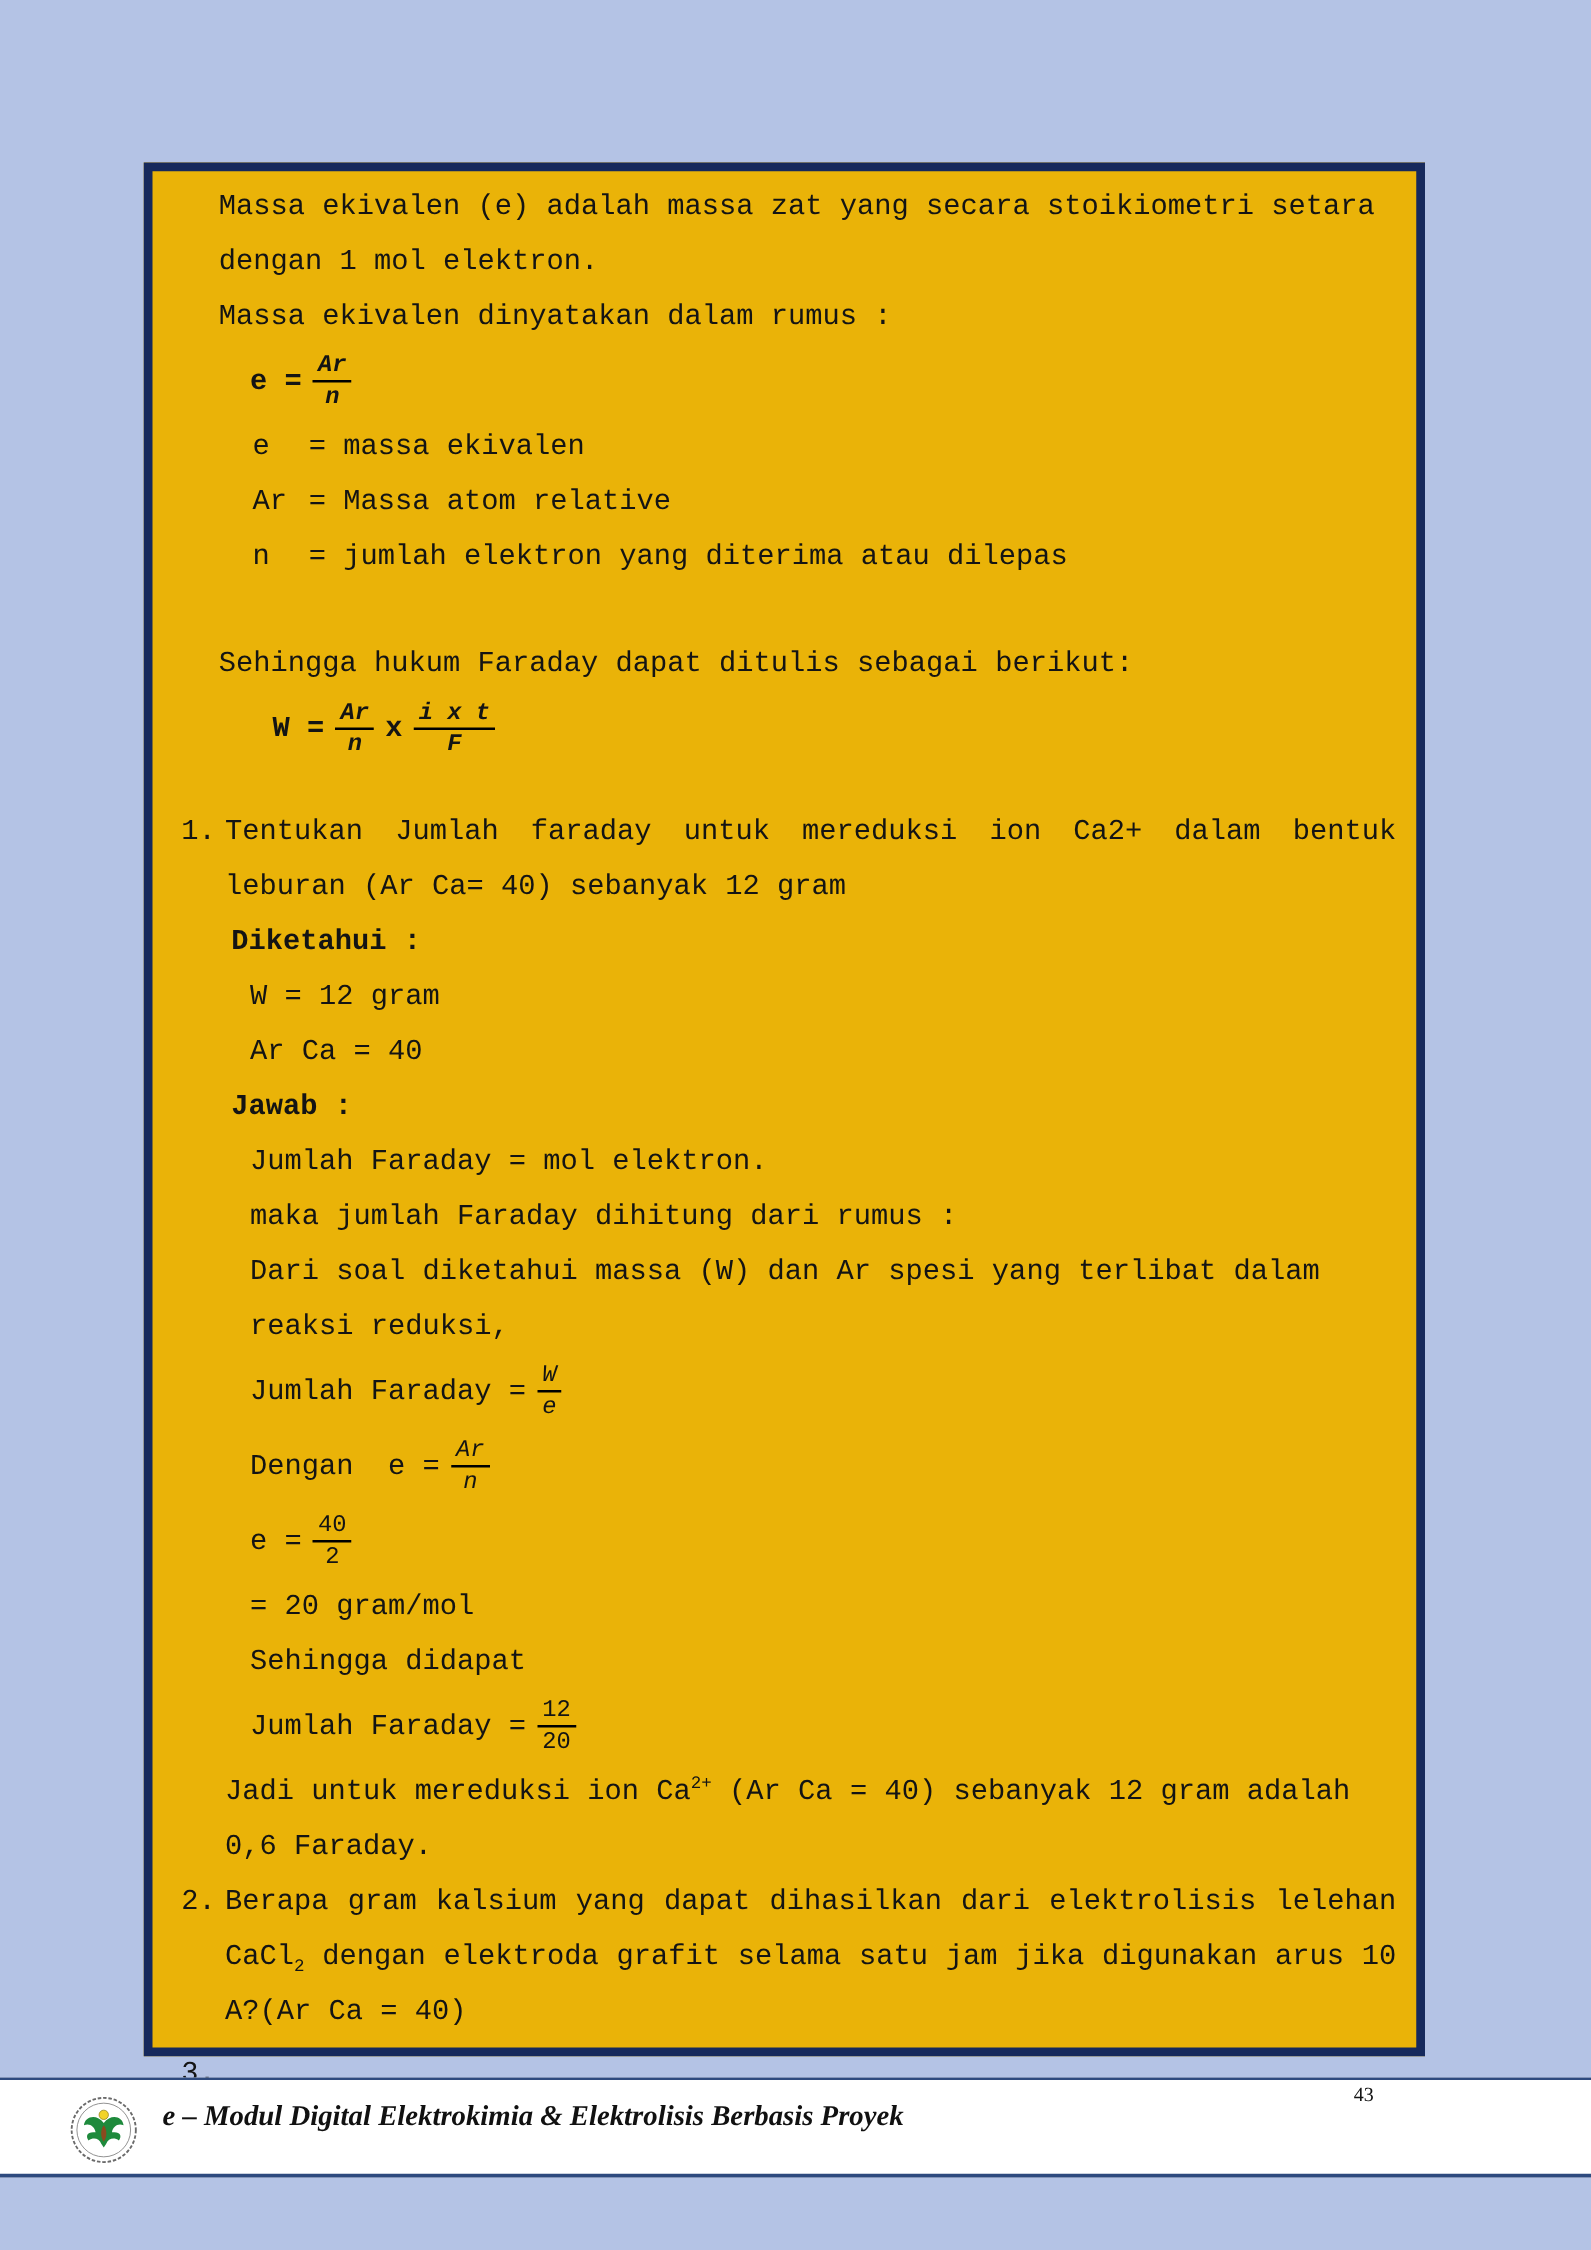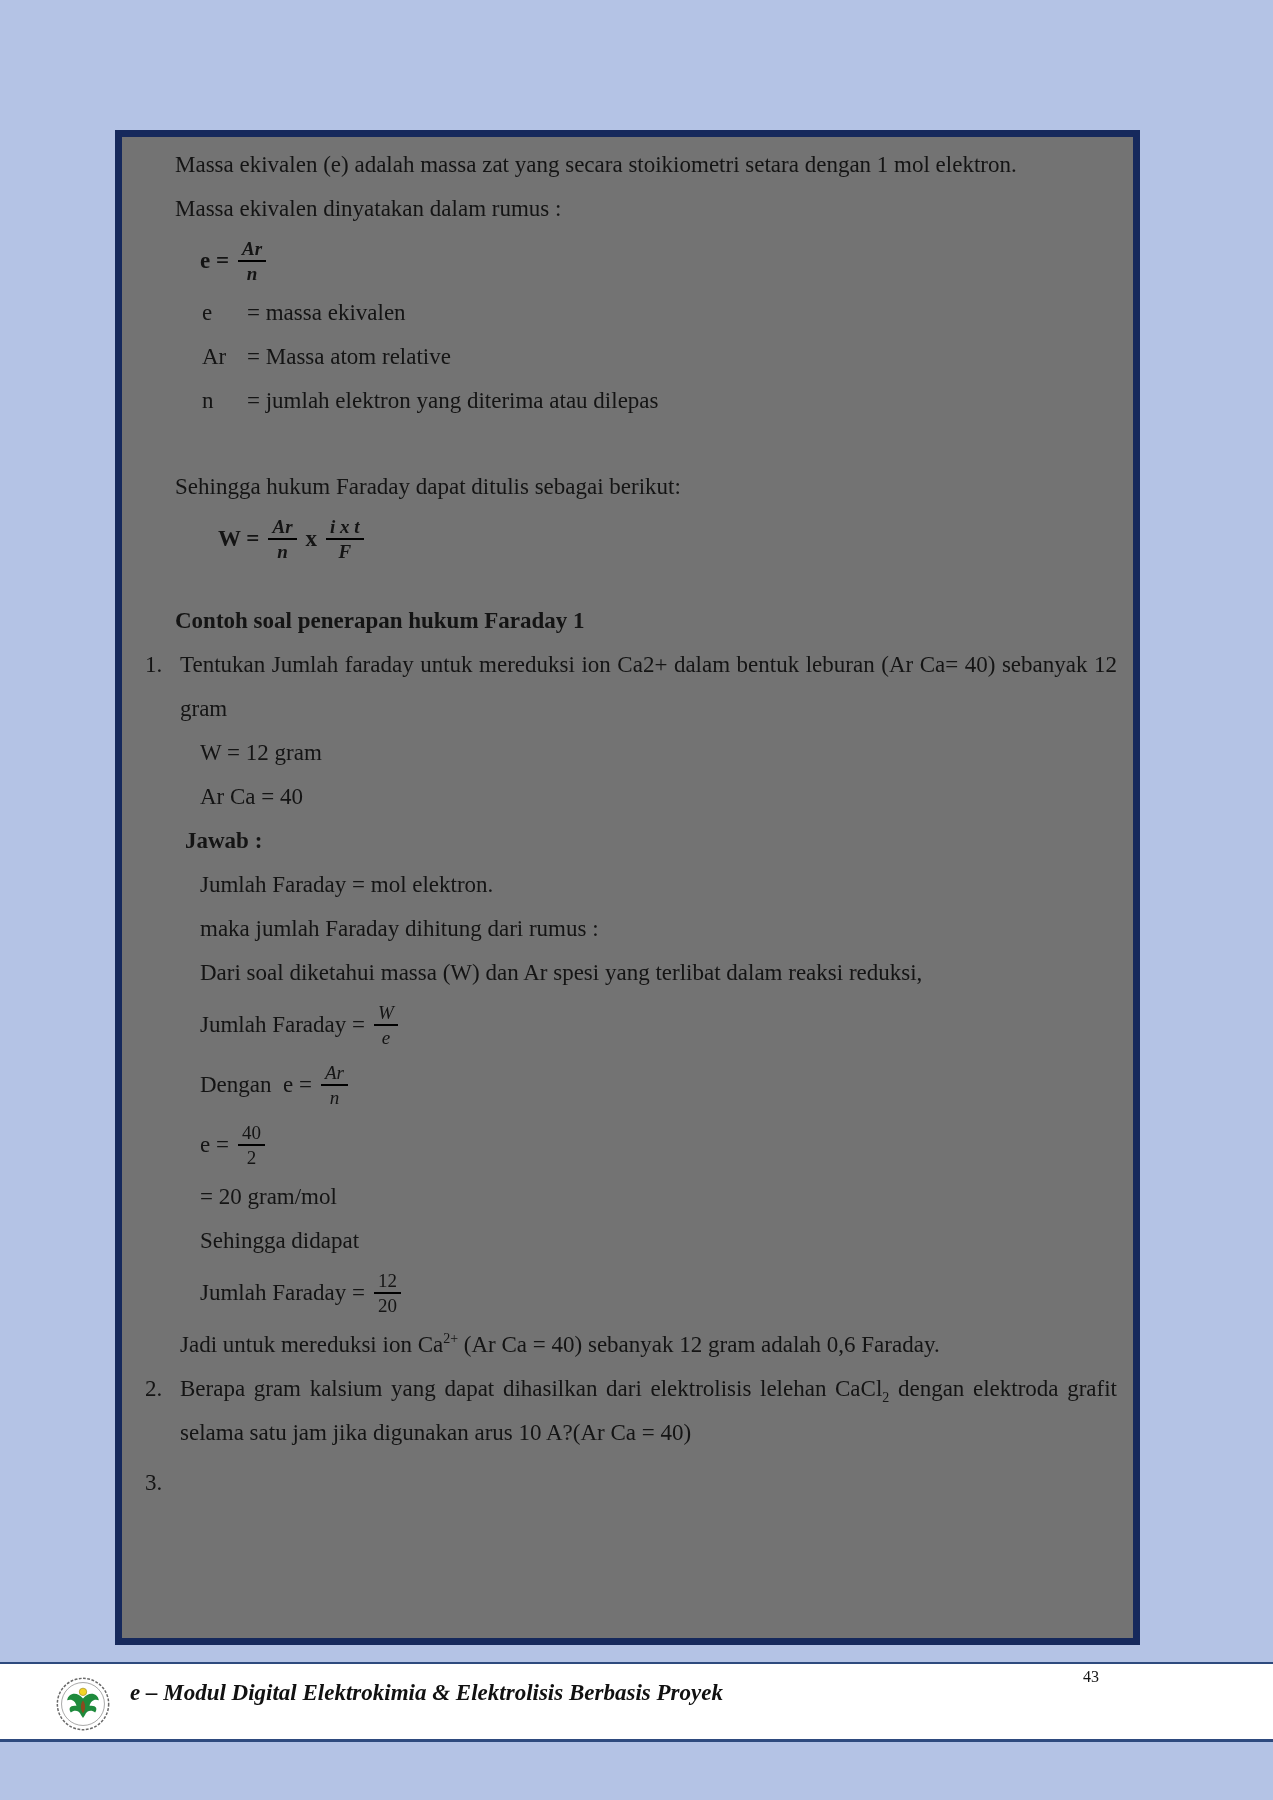--- a/index.html
+++ b/index.html
@@ -12,24 +12,25 @@
     color: #141414;
     overflow: hidden;
   }
   .content-box {
     position: absolute;
     left: 115px;
     top: 130px;
     width: 1025px;
     height: 1515px;
     box-sizing: border-box;
-    background: #737373;
+    background: #eab308;
     border: 7px solid #16295c;
     padding: 6px 16px 0 23px;
     font-size: 23px;
+    font-family: Liberation Mono, monospace;
   }
   .line { line-height: 44px; margin: 0; }
   .para { margin-left: 30px; }
   .indent-57 { margin-left: 57px; }
   .indent-40 { margin-left: 40px; }
   .indent-55 { margin-left: 55px; }
   .indent-35 { margin-left: 35px; }
   .bold { font-weight: 700; }
   .heading { font-weight: 700; margin-left: 30px; }
   .spacer-a { height: 42px; }
@@ -124,27 +125,27 @@
       </span>
       <span class="op">x</span>
       <span class="frac math-bi">
         <span class="num">i x t</span>
         <span class="den">F</span>
       </span>
     </div>
 
     <div class="spacer-b"></div>
 
-    <p class="line heading">Contoh soal penerapan hukum Faraday 1</p>
 
     <div class="list-item">
       <span class="item-no">1.</span>
       <p class="item-text">Tentukan Jumlah faraday untuk mereduksi ion Ca2+ dalam bentuk leburan (Ar Ca= 40) sebanyak 12 gram</p>
     </div>
 
+    <p class="line bold indent-40">Diketahui :</p>
     <p class="line indent-55">W = 12 gram</p>
     <p class="line indent-55">Ar Ca = 40</p>
 
 
     <p class="line bold indent-40">Jawab :</p>
 
     <p class="line indent-55">Jumlah Faraday = mol elektron.</p>
     <p class="line indent-55">maka jumlah Faraday dihitung dari rumus :</p>
     <p class="line indent-55">Dari soal diketahui massa (W) dan Ar spesi yang terlibat dalam reaksi reduksi,</p>
 

